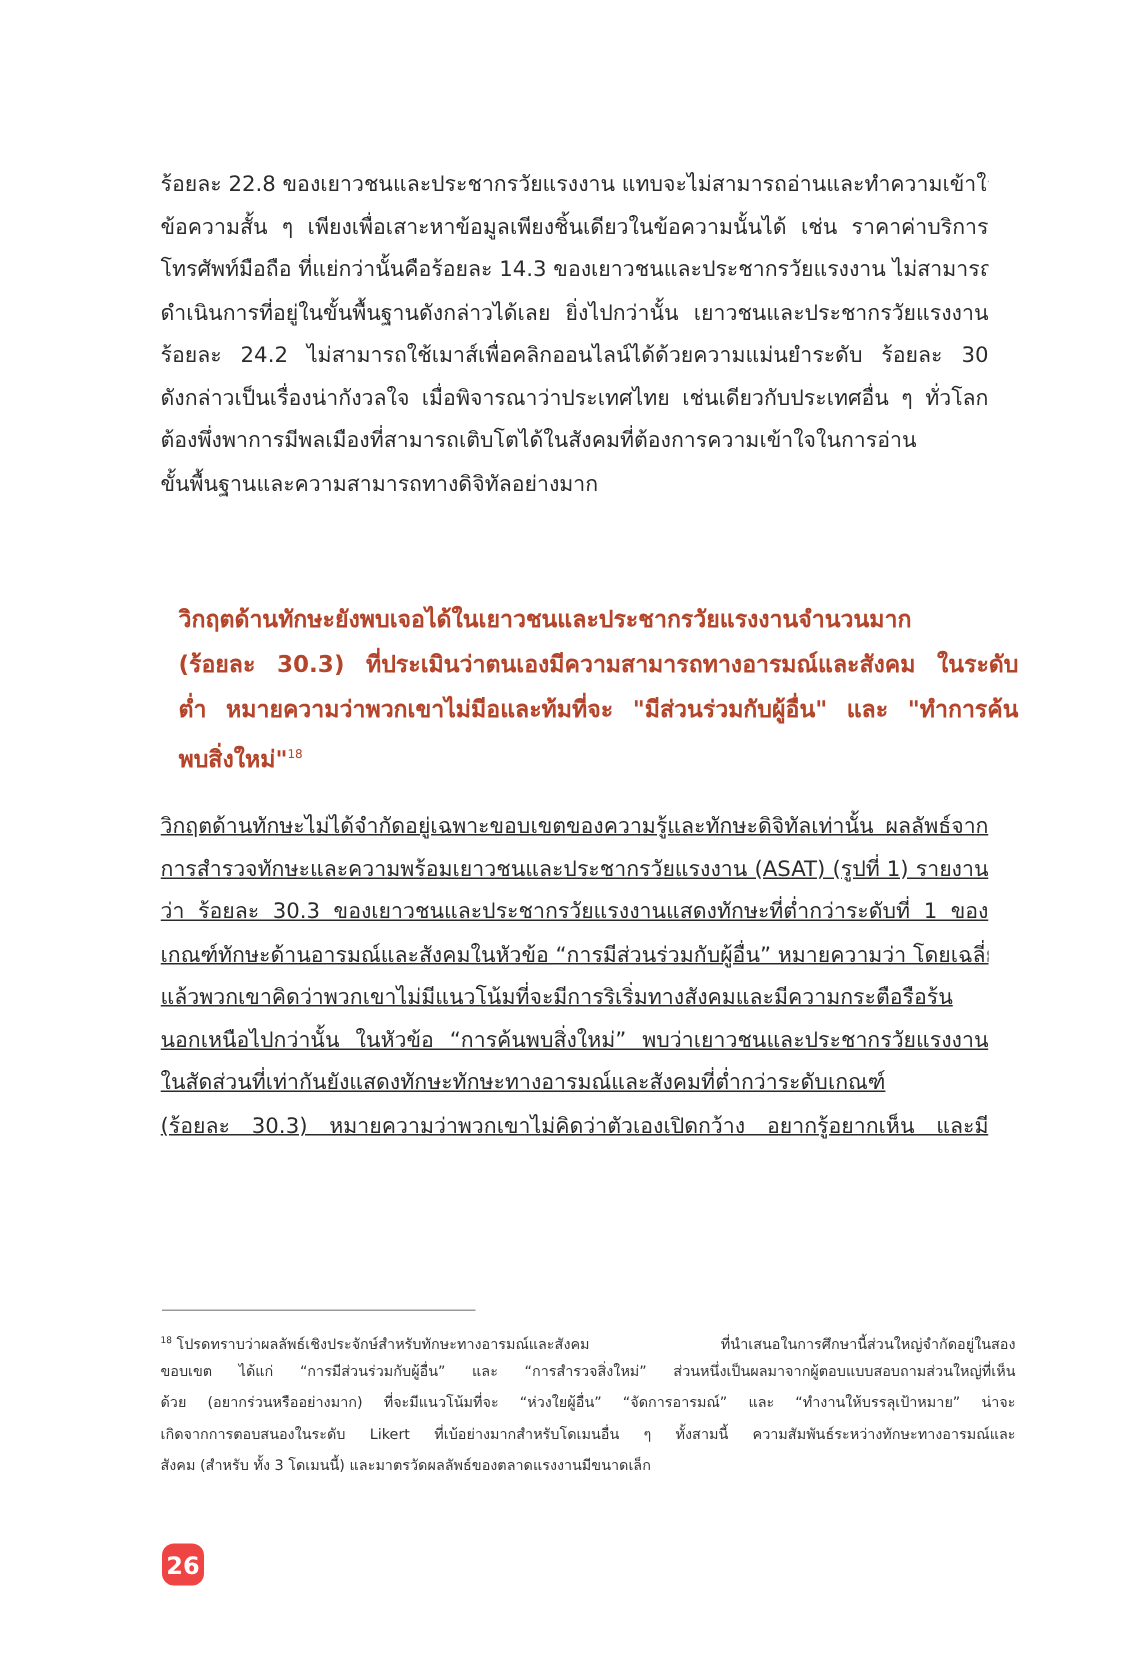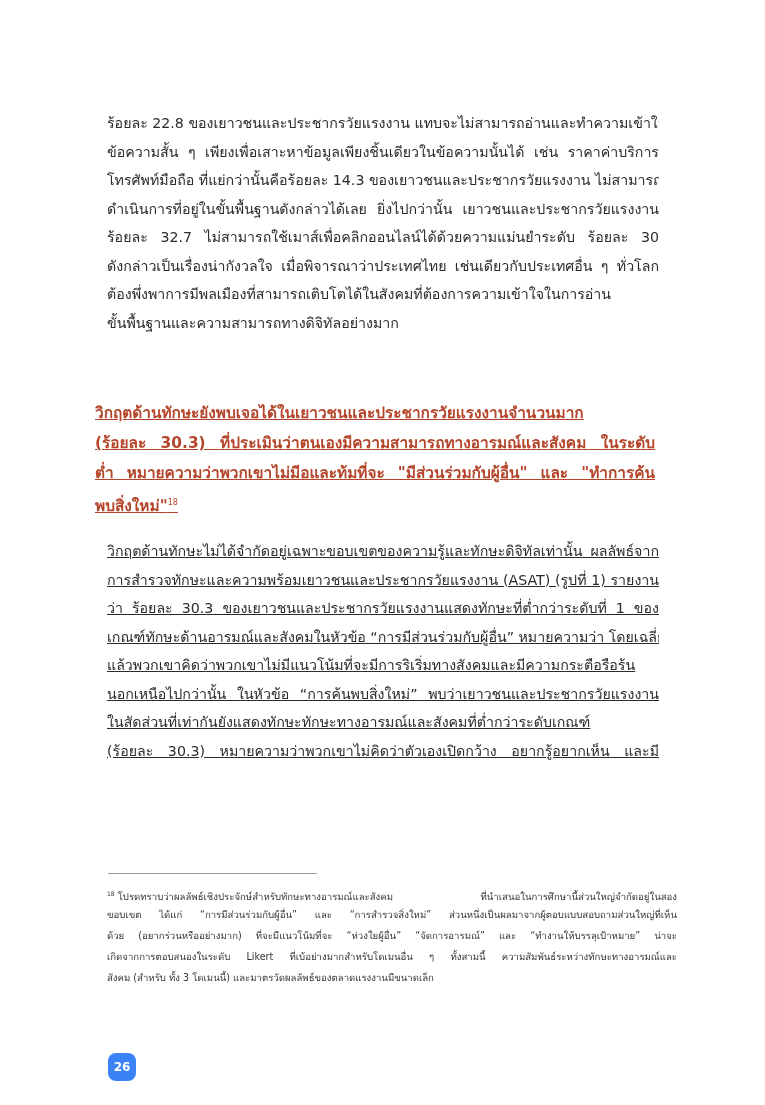--- a/index.html
+++ b/index.html
@@ -7,53 +7,53 @@
   .page { position: absolute; left: 0; top: 0; width: 765px; height: 1105px; }
   .para {
     position: absolute; left: 107px; width: 552px;
     font-family: "DejaVu Sans", sans-serif; font-size: 14.2px; color: #2b2b2b;
     text-align: justify; text-align-last: left;
   }
   .para .line { display: block; height: 28.5px; line-height: 28.5px; white-space: nowrap; overflow: hidden; text-align-last: justify; }
   .para .line.last { text-align-last: left; }
   .p1 { top: 109px; }
   .heading {
-    position: absolute; left: 95px; width: 560px; top: 398px;
-    font-family: "DejaVu Sans", sans-serif; font-weight: bold; font-size: 15.4px; color: #b4452a; text-decoration: underline;
+    position: absolute; left: 119px; width: 560px; top: 398px;
+    font-family: "DejaVu Sans", sans-serif; font-weight: bold; font-size: 15.4px; color: #b4452a;
   }
   .heading .line { display: block; height: 30px; line-height: 30px; white-space: nowrap; overflow: hidden; text-align: justify; text-align-last: justify; }
   .heading .line.last { text-align-last: left; }
   .heading sup { font-size: 8px; vertical-align: 6px; font-weight: normal; }
   .p2 { top: 537px; text-decoration: underline; }
   .rule { position: absolute; left: 108px; top: 873px; width: 209px; height: 1px; background: #9a9a9a; }
   .footnote {
     position: absolute; left: 107px; top: 883px; width: 570px;
     font-family: "DejaVu Sans", sans-serif; font-size: 9.6px; color: #333333;
   }
   .footnote .line { display: block; height: 21px; line-height: 21px; white-space: nowrap; overflow: hidden; text-align: justify; text-align-last: justify; }
   .footnote .line.last { text-align-last: left; }
   .footnote sup { font-size: 6px; vertical-align: 4px; margin-right: 3px; }
   .page-badge {
     position: absolute; left: 108px; top: 1029px; width: 28px; height: 28px;
-    background: #3b82f6; border-radius: 8px; color: #ffffff;
-    font-family: "DejaVu Sans", sans-serif; font-weight: bold; font-size: 12px;
-    display: flex; align-items: center; justify-content: center; margin-top: 24px;
+    background: #ef4444; border-radius: 8px; color: #ffffff;
+    font-family: "DejaVu Sans", sans-serif; font-weight: bold; font-size: 16px;
+    display: flex; align-items: center; justify-content: center;
   }
 </style>
 </head>
 <body>
 
 <div class="page">
 
   <div class="para p1">
     <span class="line">ร้อยละ 22.8 ของเยาวชนและประชากรวัยแรงงาน แทบจะไม่สามารถอ่านและทำความเข้าใจ</span>
     <span class="line">ข้อความสั้น ๆ เพียงเพื่อเสาะหาข้อมูลเพียงชิ้นเดียวในข้อความนั้นได้ เช่น ราคาค่าบริการ</span>
     <span class="line">โทรศัพท์มือถือ ที่แย่กว่านั้นคือร้อยละ 14.3 ของเยาวชนและประชากรวัยแรงงาน ไม่สามารถ</span>
     <span class="line">ดำเนินการที่อยู่ในขั้นพื้นฐานดังกล่าวได้เลย ยิ่งไปกว่านั้น เยาวชนและประชากรวัยแรงงาน</span>
-    <span class="line">ร้อยละ 32.7 ไม่สามารถใช้เมาส์เพื่อคลิกออนไลน์ได้ด้วยความแม่นยำระดับ ร้อยละ 30</span>
+    <span class="line">ร้อยละ 24.2 ไม่สามารถใช้เมาส์เพื่อคลิกออนไลน์ได้ด้วยความแม่นยำระดับ ร้อยละ 30</span>
     <span class="line">ดังกล่าวเป็นเรื่องน่ากังวลใจ เมื่อพิจารณาว่าประเทศไทย เช่นเดียวกับประเทศอื่น ๆ ทั่วโลก</span>
     <span class="line">ต้องพึ่งพาการมีพลเมืองที่สามารถเติบโตได้ในสังคมที่ต้องการความเข้าใจในการอ่าน</span>
     <span class="line last">ขั้นพื้นฐานและความสามารถทางดิจิทัลอย่างมาก</span>
   </div>
 
   <div class="heading">
     <span class="line">วิกฤตด้านทักษะยังพบเจอได้ในเยาวชนและประชากรวัยแรงงานจำนวนมาก</span>
     <span class="line">(ร้อยละ 30.3) ที่ประเมินว่าตนเองมีความสามารถทางอารมณ์และสังคม ในระดับ</span>
     <span class="line">ต่ำ หมายความว่าพวกเขาไม่มีอและท้มที่จะ "มีส่วนร่วมกับผู้อื่น" และ "ทำการค้น</span>
     <span class="line last"><span>พบสิ่งใหม่"</span><sup>18</sup></span>

